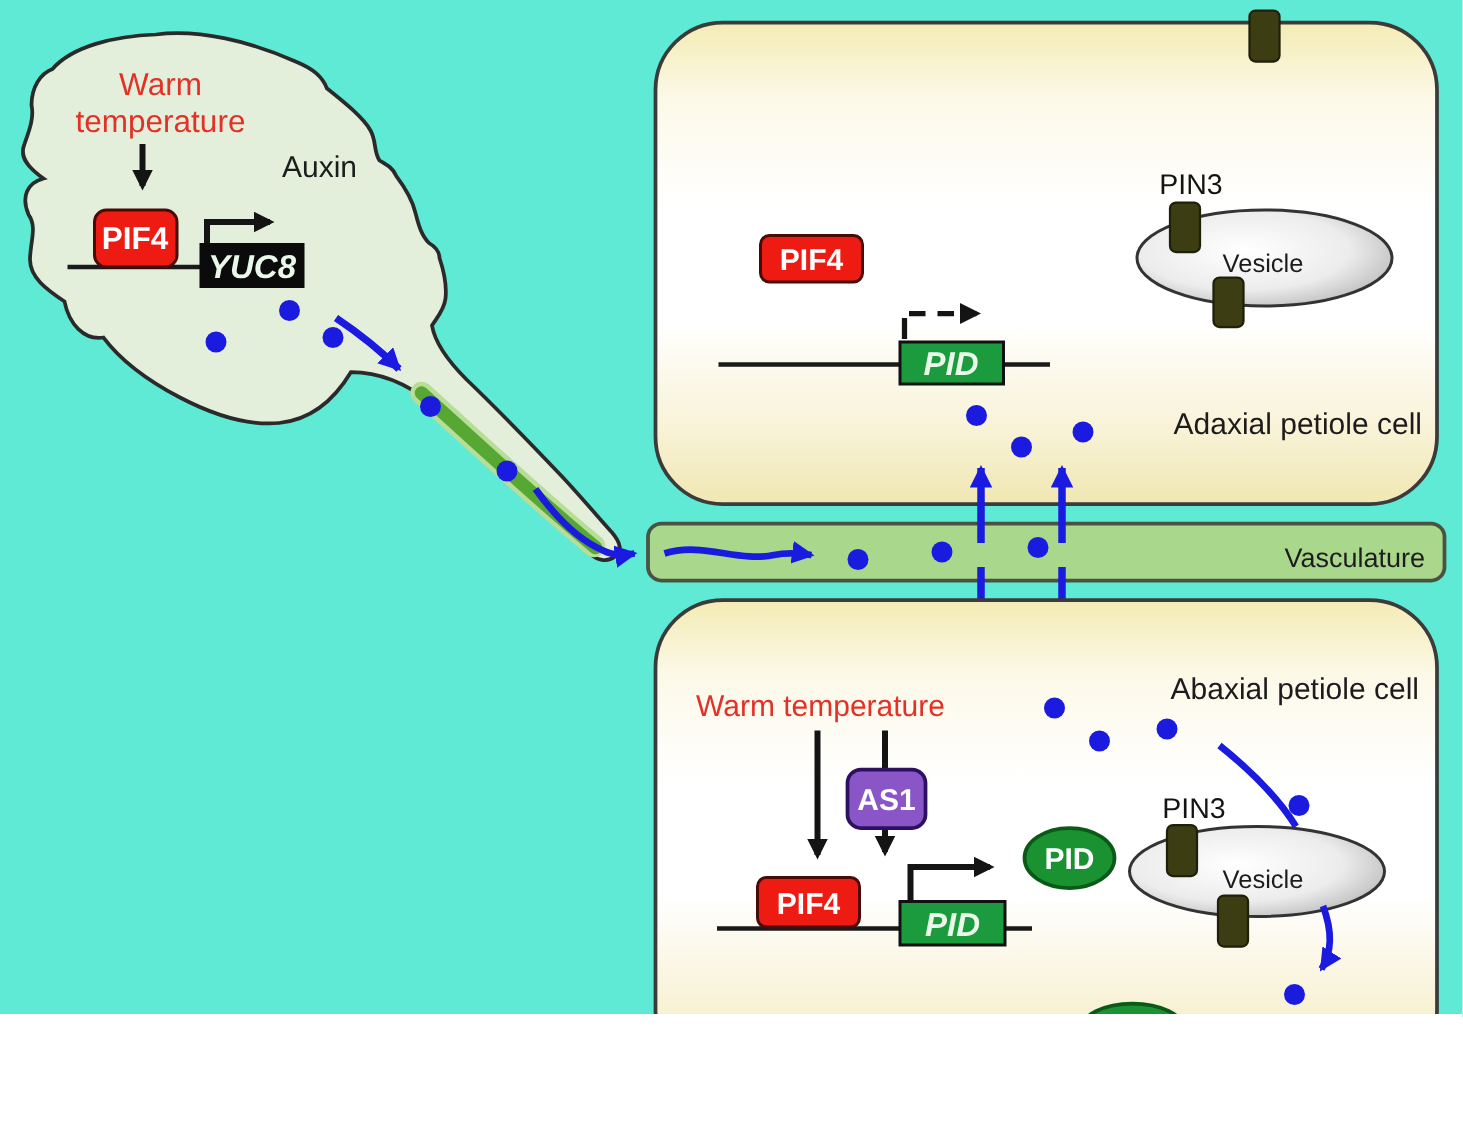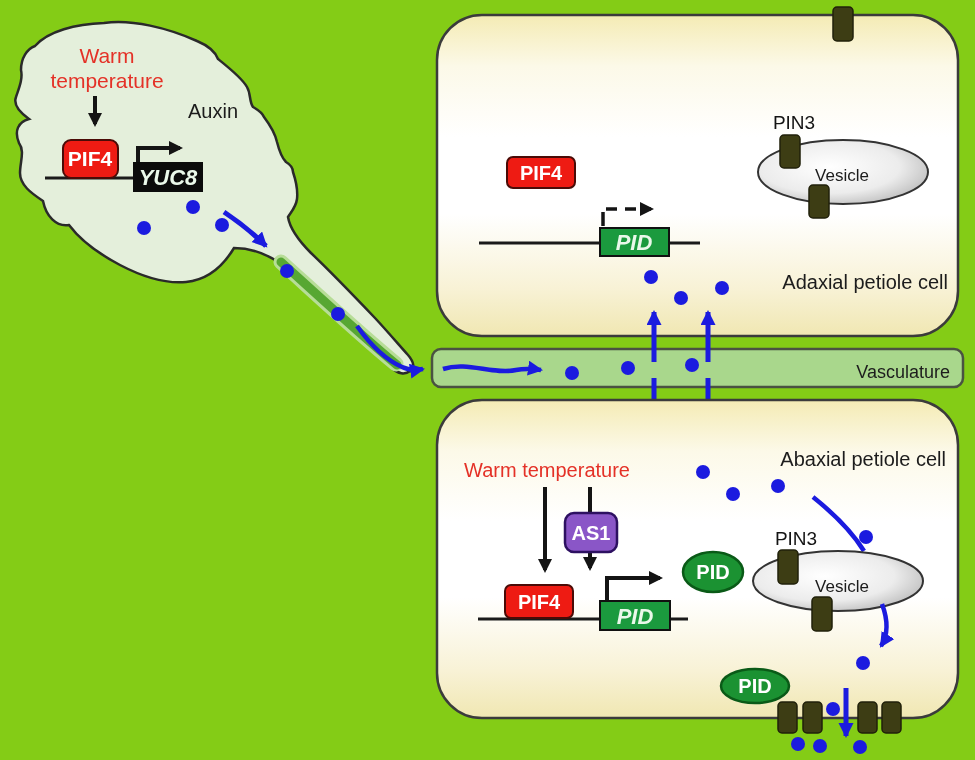--- a/index.html
+++ b/index.html
@@ -1,16 +1,16 @@
 <!DOCTYPE html>
 <html><head>
 <meta charset="utf-8">
 <style>
   html,body{margin:0;padding:0;background:#fff;}
-  .stage{width:975px;height:760px;position:relative;background:#84cc16;}
+  .stage{width:975px;height:676px;position:relative;background:#5eead4;}
   svg{display:block;}
   text{font-family:"Liberation Sans","DejaVu Sans",sans-serif;}
   .t-plain{font-size:20px;fill:#1c1c1c;}
   .t-small{font-size:17px;fill:#1c1c1c;}
   .t-pin{font-size:19px;fill:#141414;}
   .t-red{font-size:20px;fill:#e43127;}
   .t-red-big{font-size:21px;fill:#e43127;}
   .t-boxwhite{font-size:20px;font-weight:bold;fill:#ffffff;}
   .t-boxwhite-big{font-size:21px;font-weight:bold;fill:#ffffff;}
   .t-gene{font-size:22px;font-weight:bold;font-style:italic;fill:#eaf8ea;}

